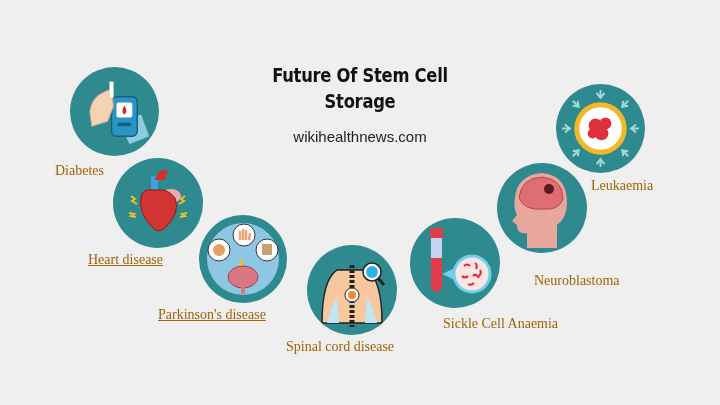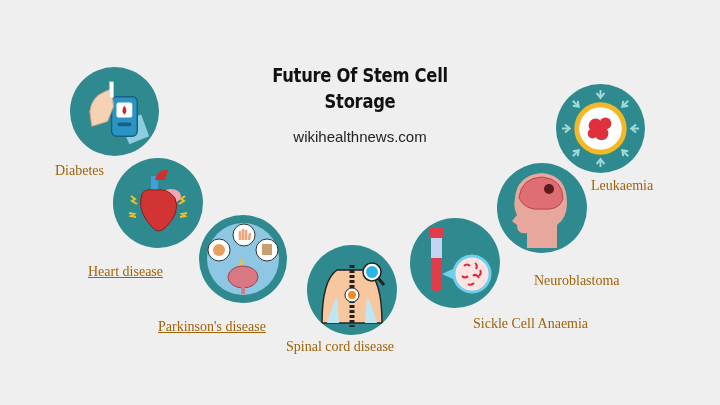--- a/index.html
+++ b/index.html
@@ -2,21 +2,21 @@
 <html><head>
 <meta charset="utf-8">
 <style>
   html, body { margin:0; padding:0; }
   body { width:720px; height:405px; background:#efefef; position:relative; overflow:hidden; font-family:"DejaVu Serif", serif; }
   .title { position:absolute; left:240px; top:62px; width:240px; text-align:center; font-family:"DejaVu Sans", sans-serif; font-weight:bold; font-size:19px; line-height:26px; color:#111; letter-spacing:-0.3px; transform:scaleX(0.86); }
   .site { position:absolute; left:260px; top:128px; width:200px; text-align:center; font-family:"Liberation Sans", sans-serif; font-size:15px; color:#222; }
   .circle { position:absolute; border-radius:50%; background:#2e8a8e; overflow:hidden; }
   .circle svg { position:absolute; left:0; top:0; width:100%; height:100%; }
   .label { position:absolute; font-family:"Liberation Serif", serif; font-size:14px; color:#a16207; white-space:nowrap; }
-  .label.u { text-decoration:underline;margin-top:12px; }
+  .label.u { text-decoration:underline; }
 </style>
 </head>
 <body>
 
 <div class="title">
   <div>Future Of Stem Cell</div>
   <div>Storage</div>
 </div>
 <div class="site">wikihealthnews.com</div>
 
@@ -81,21 +81,21 @@
 <div class="circle" style="left:410px; top:218px; width:90px; height:90px;">
   <svg viewBox="0 0 90 90">
     <rect x="20" y="10" width="13" height="10" fill="#e03c4a"></rect>
     <rect x="21" y="20" width="11" height="20" fill="#c5d3f1"></rect>
     <path d="M21 40 L32 40 L32 70 Q26.5 78 21 70 Z" fill="#e03c4a"></path>
     <path d="M32 56 L45 50 L45 62 Z" fill="#6fd0ec"></path>
     <circle cx="62" cy="56" r="18" fill="#fbe4e4" stroke="#6fd0ec" stroke-width="3"></circle>
     <path d="M54 48 q3 -3 6 0 M65 45 q3 2 1 6 M52 58 q3 3 6 0 M63 58 q3 -3 6 2 M58 66 q3 2 6 -1 M70 52 q2 3 -1 6" stroke="#d8283a" stroke-width="2" fill="none"></path>
   </svg>
 </div>
-<div class="label" style="left:443px; top:316px;margin-left:30px;">Sickle Cell Anaemia</div>
+<div class="label" style="left:443px; top:316px;">Sickle Cell Anaemia</div>
 
 <div class="circle" style="left:497px; top:163px; width:90px; height:90px;">
   <svg viewBox="0 0 90 90">
     <path d="M18 35 Q20 12 45 10 Q70 12 70 40 Q70 55 60 62 L60 85 L30 85 L30 70 Q20 72 20 62 L15 58 L20 52 Q16 45 18 35 Z" fill="#e8a79c"></path>
     <path d="M22 35 Q24 15 45 14 Q66 16 66 36 Q62 48 45 46 Q28 48 22 35 Z" fill="#df6e72" stroke="#b3474d" stroke-width="1"></path>
     <circle cx="52" cy="26" r="5" fill="#5a1a1e"></circle>
   </svg>
 </div>
 <div class="label" style="left:534px; top:273px;">Neuroblastoma</div>
 

